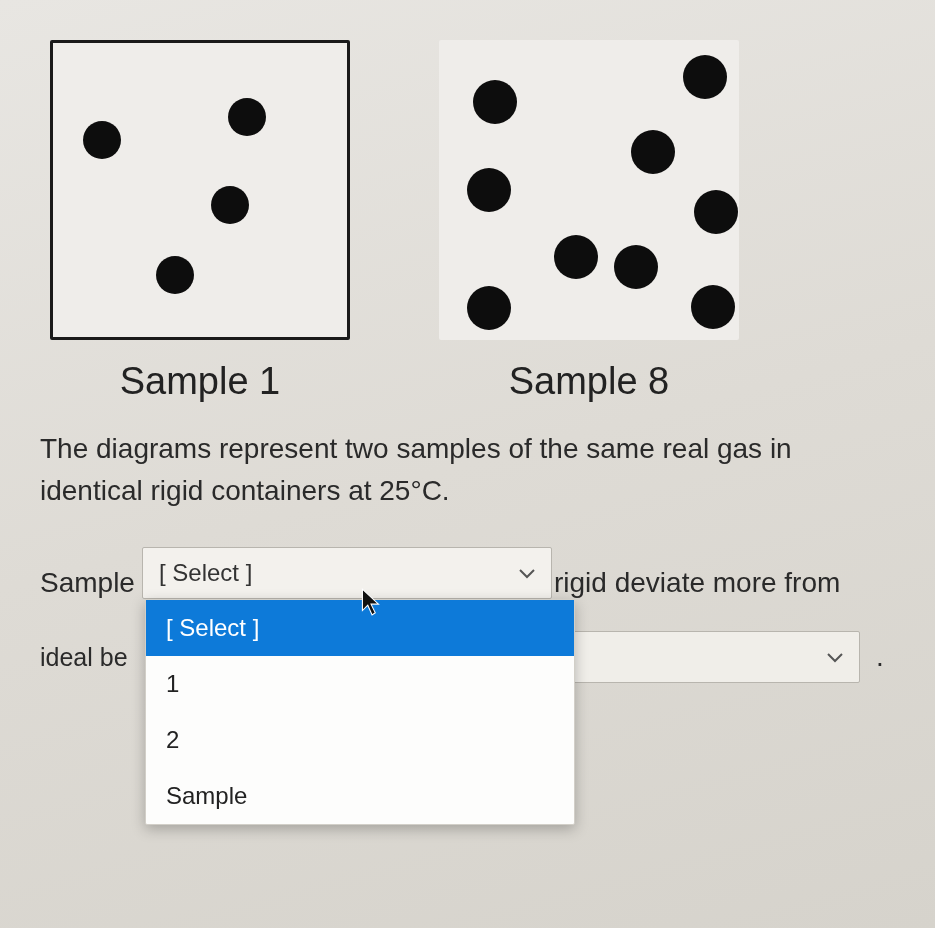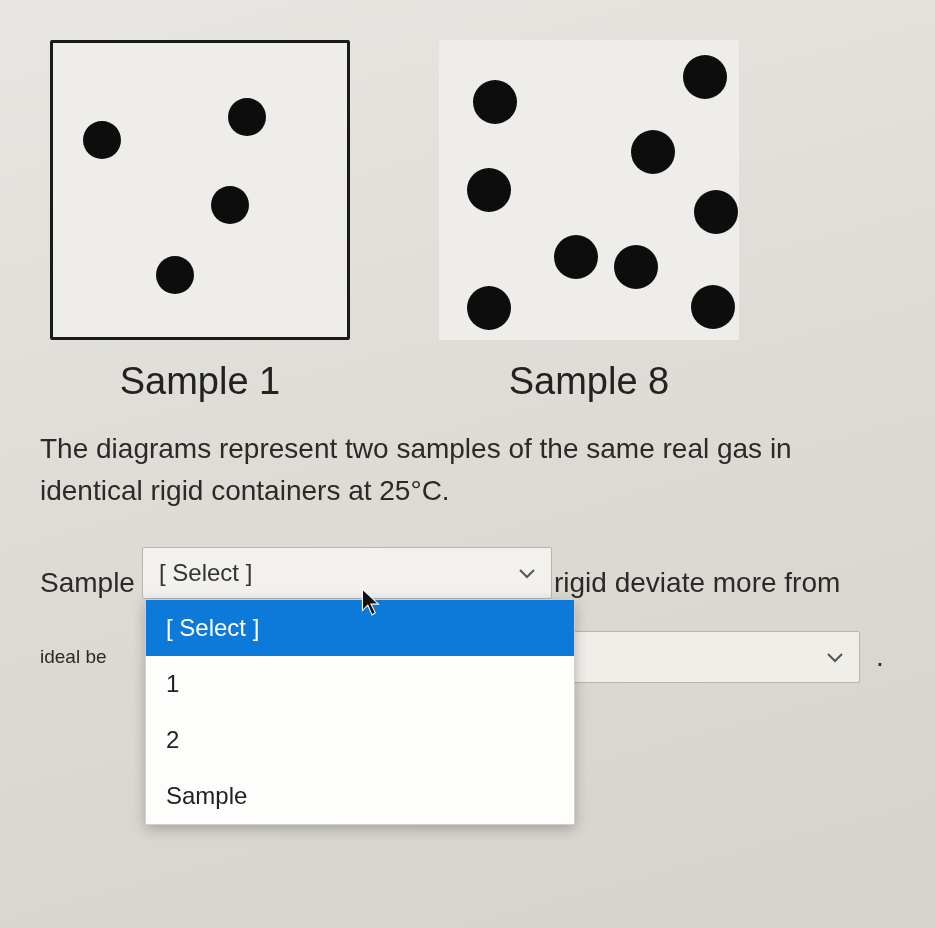--- a/index.html
+++ b/index.html
@@ -121,21 +121,21 @@
     }
     .cursor {
       position: absolute;
       width: 22px;
       height: 30px;
       pointer-events: none;
       z-index: 20;
     }
     .trailing-text { font-size: 28px; }
     .text-before { font-size: 28px; width: 100px; }
-    .ideal-text { font-size: 19px; width: 100px; white-space: nowrap; overflow: visible; }
+    .ideal-text { font-size: 25px; width: 100px; white-space: nowrap; overflow: visible; }
     .period { font-size: 28px; margin-left: 6px; }
   </style>
 </head>
 <body>
 
 <div class="diagrams-row">
   <div class="sample-block">
     <div class="box" id="box1">
         <div class="dot" style="left: 30px; top: 78px;"></div>
         <div class="dot" style="left: 175px; top: 55px;"></div>

